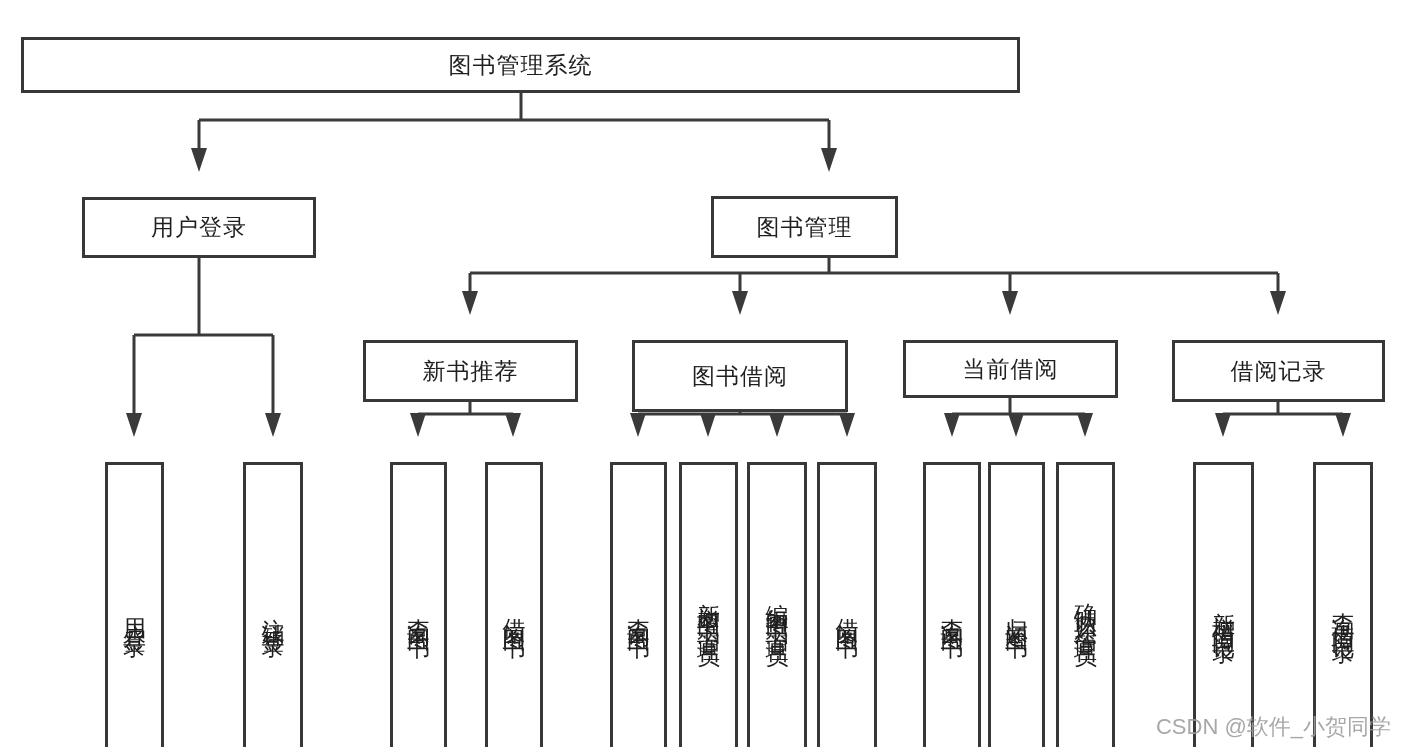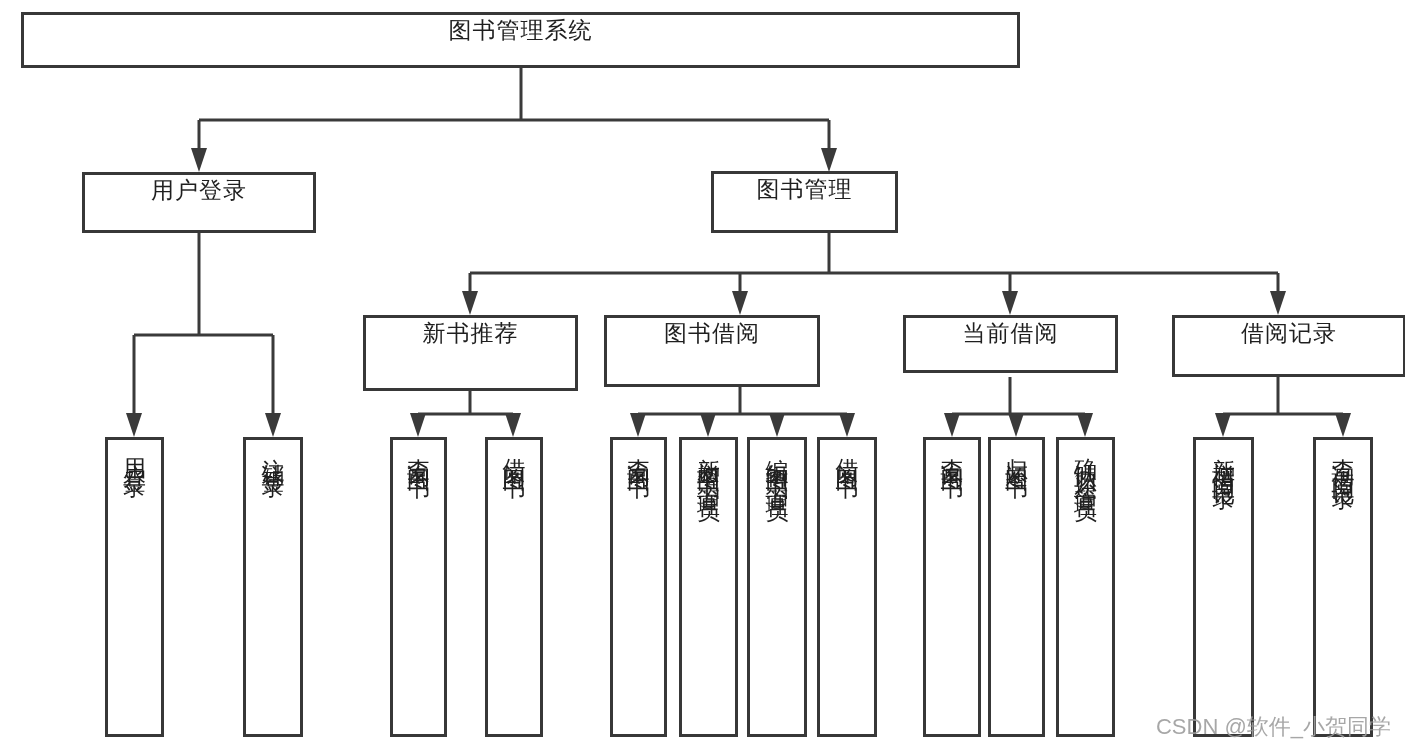--- a/index.html
+++ b/index.html
@@ -17,23 +17,24 @@
     background:var(--bg);
     overflow:hidden;
   }
   svg.connectors{position:absolute;left:0;top:0;}
   .box{
     position:absolute;
     box-sizing:border-box;
     border:3px solid var(--border);
     background:var(--bg);
     display:flex;
-    align-items:flex-start;
+    align-items:center;
     justify-content:center;
     text-align:center;
+    margin-top:25px;
   }
   .hlabel{
     font-size:23px;
     letter-spacing:1px;
     color:var(--text);
     white-space:nowrap;
   }
   .leaf .vlabel{
     writing-mode:vertical-lr;
     text-orientation:mixed;
@@ -122,30 +123,30 @@
     <span class="hlabel">图书管理系统</span>
   </div>
 
   <div class="box" style="left:82px;top:172px;width:234px;height:61px">
     <span class="hlabel">用户登录</span>
   </div>
   <div class="box" style="left:711px;top:171px;width:187px;height:62px">
     <span class="hlabel">图书管理</span>
   </div>
 
-  <div class="box" style="left:363px;top:315px;width:215px;height:76px">
+  <div class="box" style="left:363px;top:315px;width:215px;height:62px">
     <span class="hlabel">新书推荐</span>
   </div>
-  <div class="box" style="left:604px;top:315px;width:216px;height:72px">
+  <div class="box" style="left:632px;top:315px;width:216px;height:72px">
     <span class="hlabel">图书借阅</span>
   </div>
   <div class="box" style="left:903px;top:315px;width:215px;height:58px">
     <span class="hlabel">当前借阅</span>
   </div>
-  <div class="box" style="left:1172px;top:315px;width:234px;height:62px">
+  <div class="box" style="left:1172px;top:315px;width:213px;height:62px">
     <span class="hlabel">借阅记录</span>
   </div>
 
   <div class="box leaf" style="left:105px;top:437px;width:59px;height:300px">
     <span class="vlabel">用户登录</span>
   </div>
   <div class="box leaf" style="left:243px;top:437px;width:60px;height:300px">
     <span class="vlabel">注销登录</span>
   </div>
 

